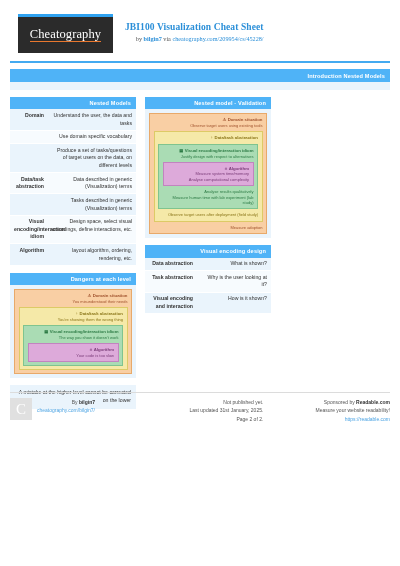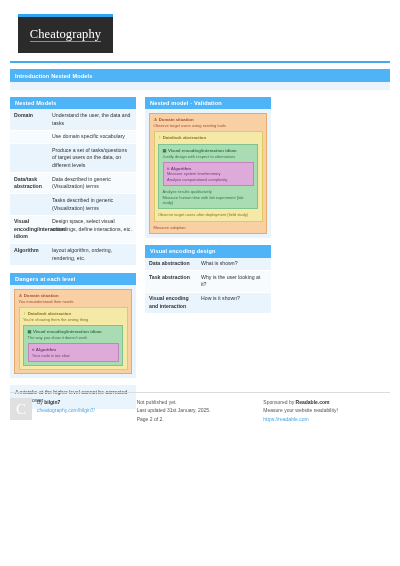--- a/index.html
+++ b/index.html
@@ -2,21 +2,21 @@
 <html><head>
 <meta charset="utf-8">
 <style>
   * { box-sizing: border-box; margin: 0; padding: 0; }
   html, body {
     width: 400px; height: 566px;
     background: #ffffff;
     font-family: "Liberation Sans", sans-serif;
     -webkit-font-smoothing: antialiased;
   }
-  .page { position: relative; width: 400px; height: 566px; overflow: hidden; }
+  .page { position: relative; width: 400px; height: 566px; overflow: hidden; text-align: right; }
 
   
   .header { display: flex; align-items: flex-start; padding: 14px 0 0 18px; }
   .logo-wrap { width: 95px; }
   .logo-topbar { height: 3px; background: #2fa2f0; width: 95px; }
   .logo-box {
     background: #2b2b2b; height: 36px; width: 95px;
     display: flex; align-items: center; justify-content: center;
   }
   .logo-text {
@@ -110,20 +110,26 @@
 
 <div class="page">
 
   <div class="header">
     <div class="logo-wrap">
       <div class="logo-topbar"></div>
       <div class="logo-box">
         <span class="logo-text">Cheatography</span>
       </div>
     </div>
+    <div class="title-wrap">
+      <div class="sheet-title">JBI100 Visualization Cheat Sheet</div>
+      <div class="sheet-byline">
+        <span>by </span><span class="lnk byline-bold">bilgin7</span><span> via </span><span class="lnk">cheatography.com/209954/cs/45228/</span>
+      </div>
+    </div>
   </div>
   <div class="header-rule"></div>
 
   <div class="intro-bar">Introduction Nested Models</div>
   <div class="intro-body"></div>
 
   <div class="cols">
 
     <div class="col">
 

